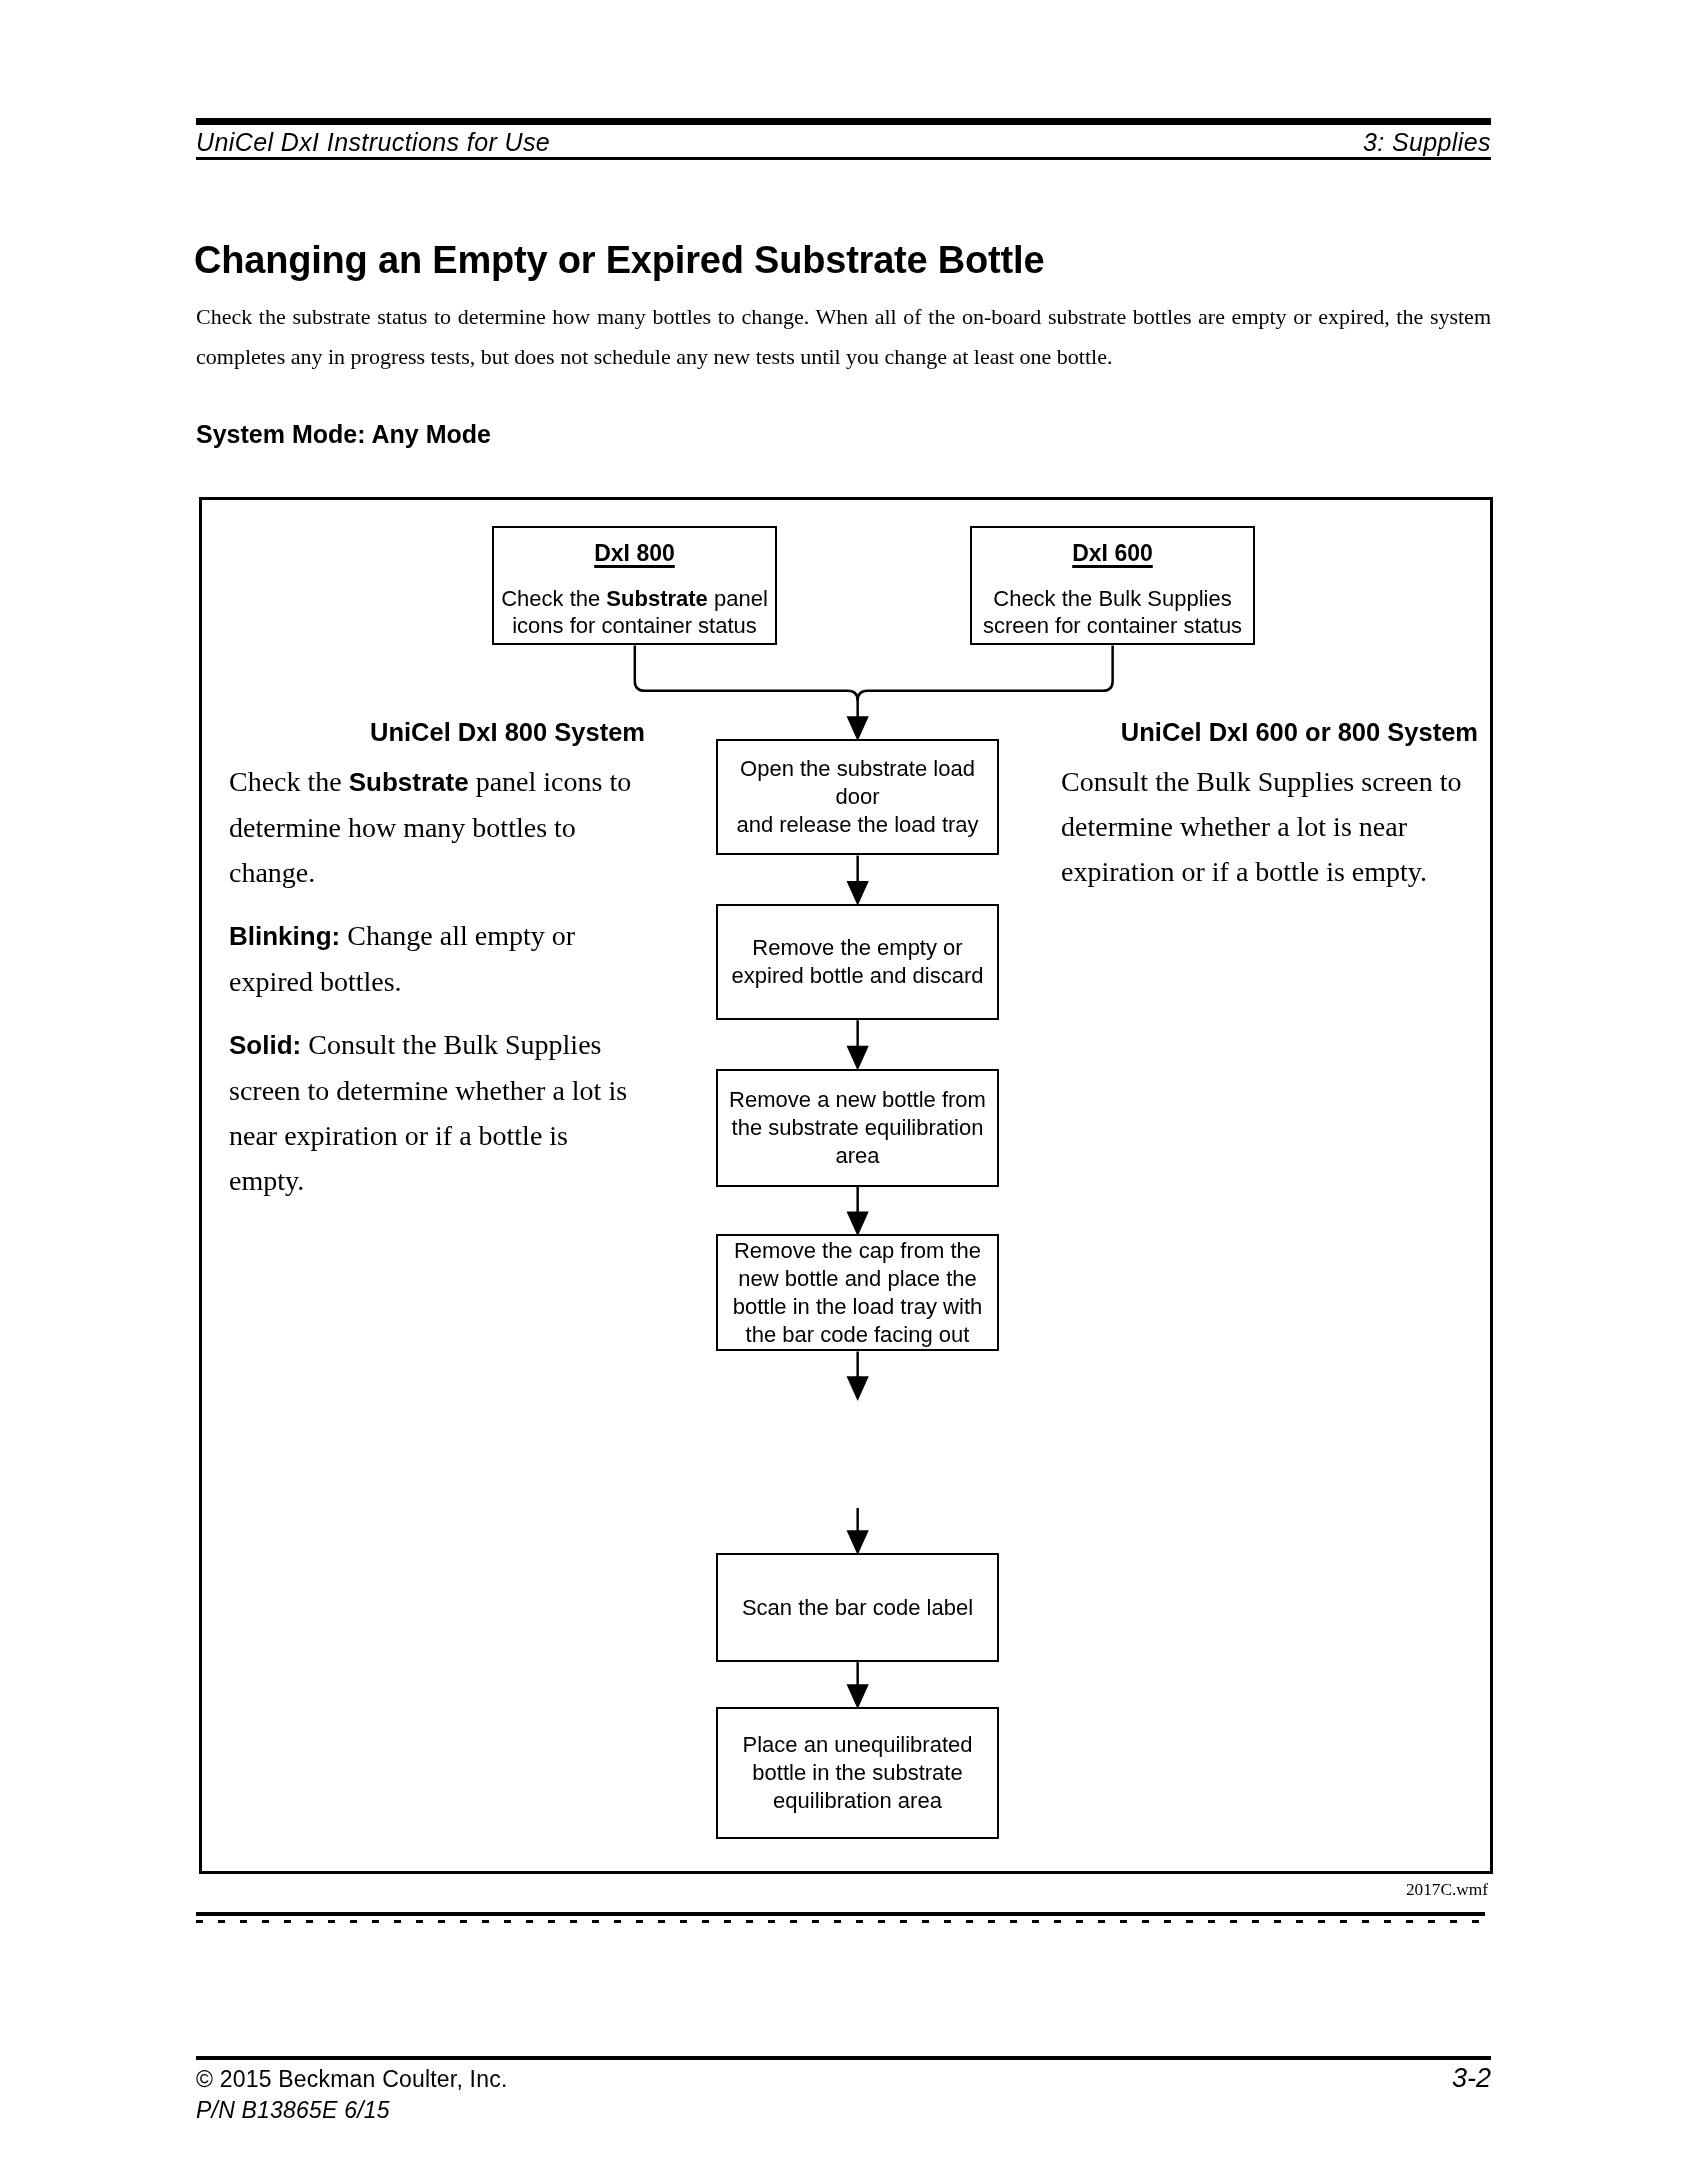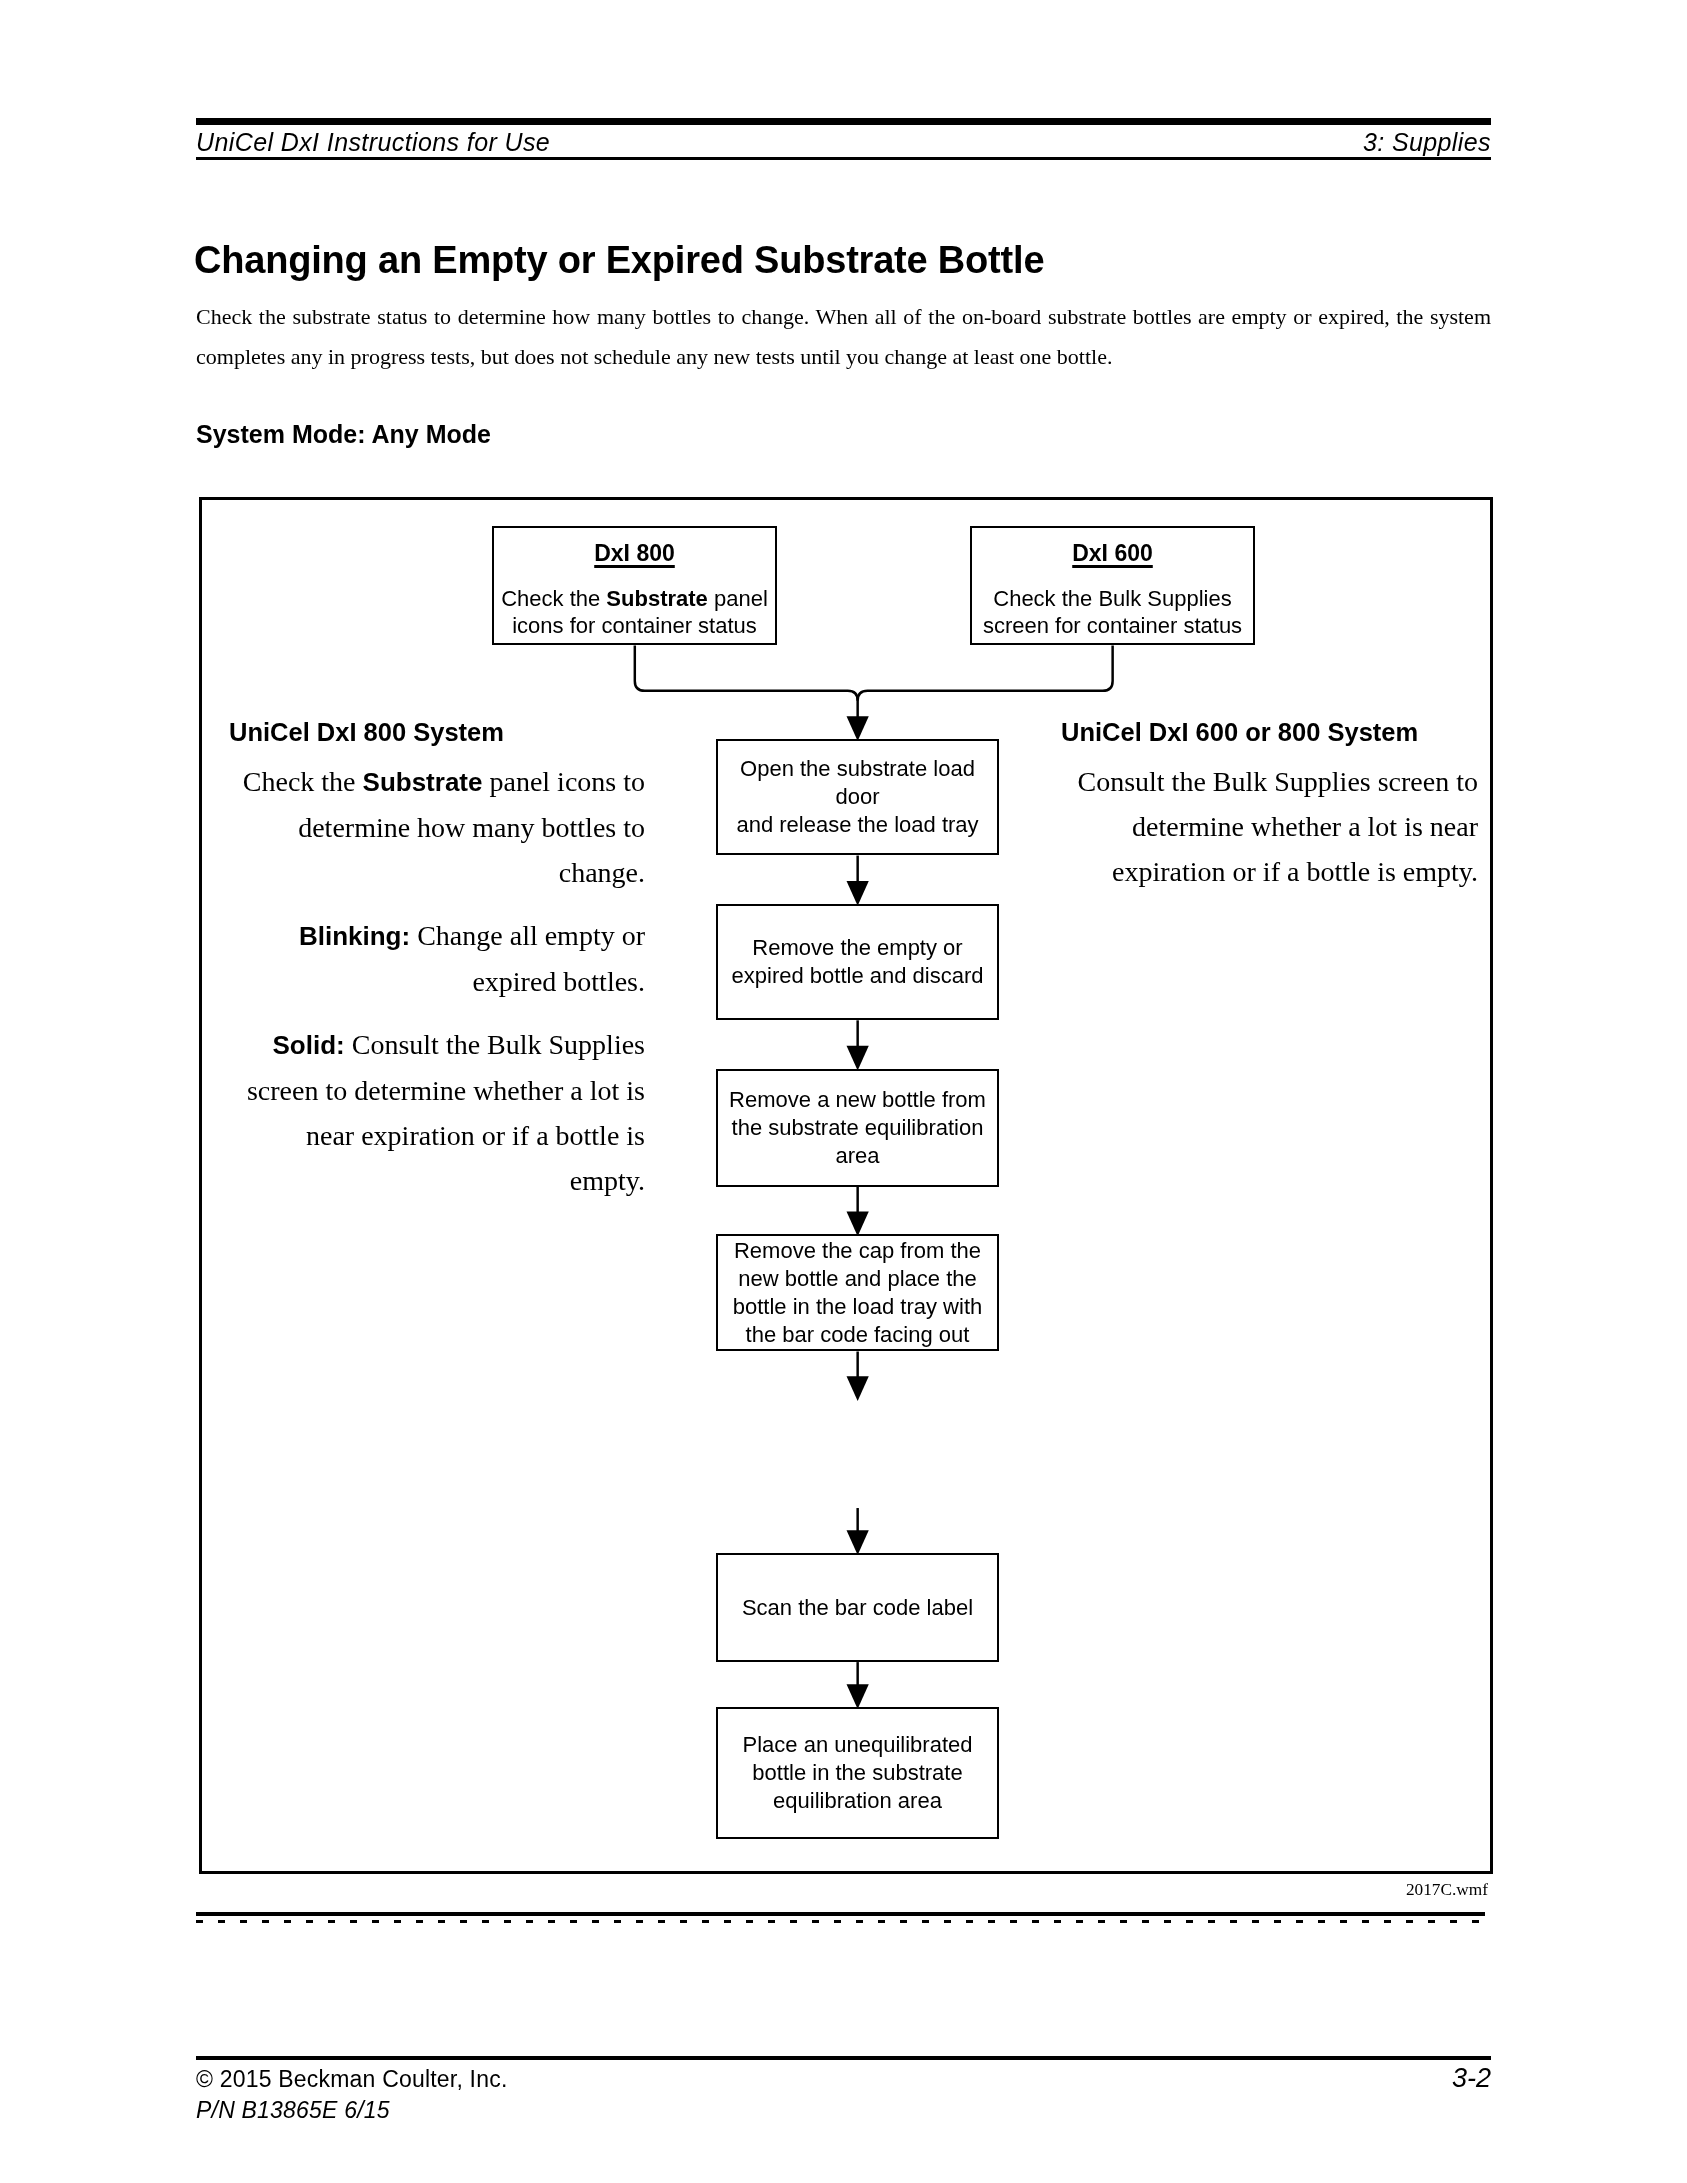--- a/index.html
+++ b/index.html
@@ -55,27 +55,27 @@
   .topbox .bx-heading{
     font-size:23px;font-weight:bold;
     text-decoration:underline;text-underline-offset:4.1px;text-decoration-thickness:2.5px;
     margin-bottom:18px;
   }
   .topbox .bx-body{white-space:pre-line;line-height:27px;}
 
   
   .side-panel{position:absolute;top:221px;}
   .side-heading{
-    font-size:25.5px;font-weight:bold;text-align:left;
+    font-size:25.5px;font-weight:bold;text-align:right;
     margin:0 0 11.5px 0;
   }
   .side-para{
     font-family:"Liberation Serif",serif;
     font-size:28px;line-height:45px;
-    white-space:pre-line;margin:0 0 18px 0;text-align:right;
+    white-space:pre-line;margin:0 0 18px 0;
   }
   .runb{font-family:"Liberation Sans",sans-serif;font-weight:bold;font-size:26px;}
 
   
   .fig-caption{
     position:absolute;right:199px;top:1880px;
     font-family:"Liberation Serif",serif;font-size:17.3px;
   }
   .fig-rule{position:absolute;left:196px;top:1912px;width:1289px;height:4.1px;background:#000;}
   .fig-rule-dash{

